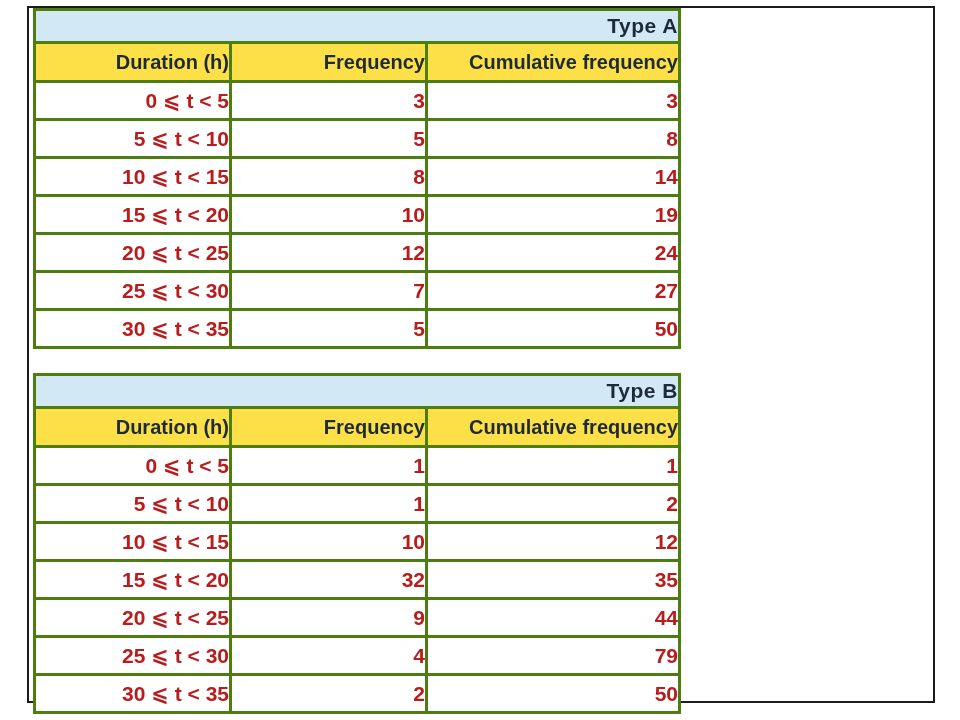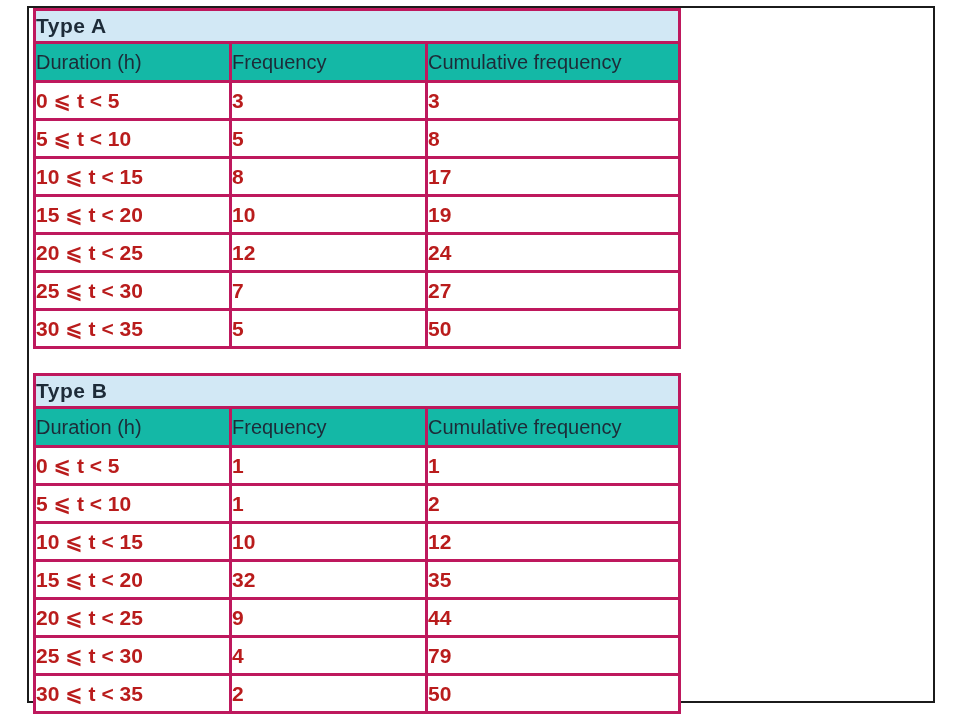--- a/index.html
+++ b/index.html
@@ -35,40 +35,40 @@
   table.freq-table {
     border-collapse: collapse;
     table-layout: fixed;
     width: 645px;
     background: #ffffff;
   }
   table.freq-table.second {
     margin-top: 24px;
   }
   .freq-table th, .freq-table td {
-    border: 3px solid #be185d;
-    text-align: left;
+    border: 3px solid #4d7c0f;
+    text-align: right;
     vertical-align: middle;
     padding: 0;
     overflow: hidden;
     white-space: nowrap;
   }
   .title-row th {
     height: 30px;
     background: #d2e8f5;
     font-size: 21px;
     font-weight: bold;
     color: #1d2b38;
     letter-spacing: 0.5px;
   }
   .header-row th {
     height: 36px;
-    background: #14b8a6;
+    background: #fde047;
     font-size: 20px;
-    font-weight: normal;
+    font-weight: bold;
     color: #1d2b38;
   }
   .data-row td {
     height: 35px;
     font-size: 21px;
     font-weight: 600;
     color: #b91c1c;
   }
 </style>
 </head>
@@ -102,21 +102,21 @@
           <td>3</td>
         </tr>
         <tr class="data-row">
           <td class="duration-cell">5 ⩽ t &lt; 10</td>
           <td>5</td>
           <td>8</td>
         </tr>
         <tr class="data-row">
           <td class="duration-cell">10 ⩽ t &lt; 15</td>
           <td>8</td>
-          <td>17</td>
+          <td>14</td>
         </tr>
         <tr class="data-row">
           <td class="duration-cell">15 ⩽ t &lt; 20</td>
           <td>10</td>
           <td>19</td>
         </tr>
         <tr class="data-row">
           <td class="duration-cell">20 ⩽ t &lt; 25</td>
           <td>12</td>
           <td>24</td>

